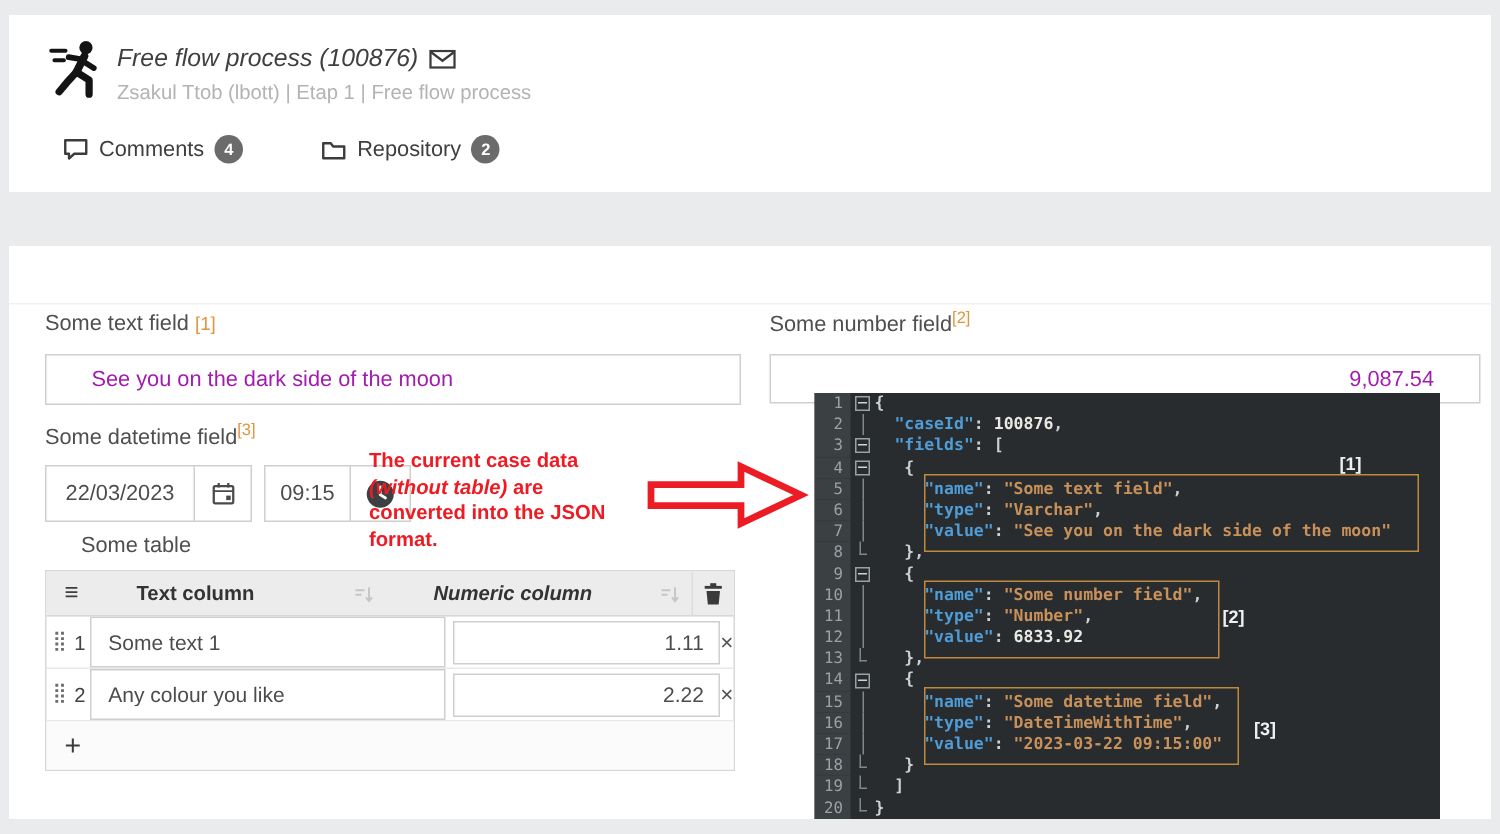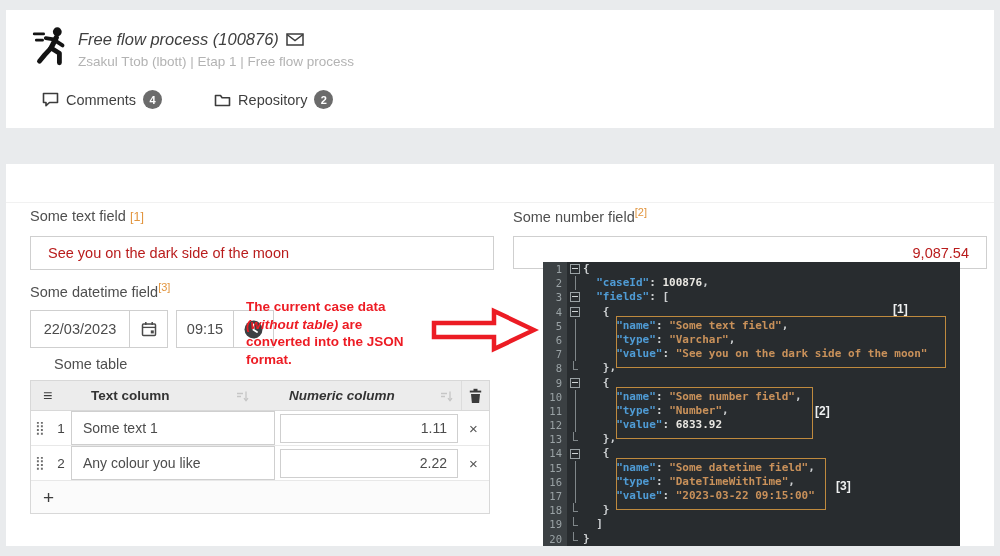--- a/index.html
+++ b/index.html
@@ -16,21 +16,21 @@
   .tabs{position:absolute;left:36px;top:80px;display:flex;gap:52px;}
   .tab{display:flex;align-items:center;gap:7px;font-size:14.5px;color:#3f3f3f;cursor:pointer;}
   .badge{display:inline-flex;align-items:center;justify-content:center;min-width:19px;height:19px;border-radius:50%;
          background:#6b6b6b;color:#fff;font-size:11px;font-weight:bold;}
 
   
   .flabel{position:absolute;font-size:14.5px;color:#4f4f4f;}
   .marker{color:#e2953e;font-size:12.5px;}
   sup.marker{font-size:11px;}
   .tinput{position:absolute;border:1px solid #cfcfcf;background:#fff;font-family:"Liberation Sans",sans-serif;
-          font-size:14.5px;color:#b91c1c;padding:0 17px;box-sizing:border-box;outline:none;}
+          font-size:14.5px;color:#a21caf;padding:0 30px;box-sizing:border-box;outline:none;}
   .num{text-align:right;}
 
   
   .dt-group{position:absolute;display:flex;}
   .dt-cell{border:1px solid #cfcfcf;background:#fff;box-sizing:border-box;display:flex;align-items:center;justify-content:center;}
   .dt-cell + .dt-cell{border-left:none;}
   .dt-text{font-size:14.5px;color:#4c4c4c;}
   .gap8{width:8px;}
 
   
@@ -43,21 +43,21 @@
   .t-head{display:flex;align-items:center;height:30px;background:#ececec;border-bottom:1px solid #d8d8d8;box-sizing:border-box;}
   .t-row{display:flex;align-items:center;height:35px;border-bottom:1px solid #e8e8e8;box-sizing:border-box;padding-left:4px;}
   .t-foot{display:flex;align-items:center;height:32px;background:#fbfbfb;padding-left:4px;}
   .hc{box-sizing:border-box;}
   .hc-a{width:60px;padding-left:12px;}
   .hc-text{width:198px;display:flex;align-items:center;justify-content:space-between;padding-right:40px;font-weight:bold;font-size:13.5px;color:#333;}
   .hc-num{width:172px;display:flex;align-items:center;justify-content:space-between;padding-right:8px;font-weight:bold;font-size:13.5px;color:#333;font-style:italic;}
   .hc-del{flex:1;display:flex;align-items:center;justify-content:center;border-left:1px solid #dcdcdc;height:100%;}
   .cell-handle{width:16px;color:#6e6e6e;font-size:13px;font-family:"DejaVu Sans",sans-serif;line-height:10px;}
   .cell-idx{width:20px;text-align:center;font-size:13.5px;color:#444;}
-  .cell-text input{width:204px;height:29px;border:1px solid #cfcfcf;font-size:14px;color:#4c4c4c;padding:16px 11px;box-sizing:border-box;font-family:"Liberation Sans",sans-serif;outline:none;}
+  .cell-text input{width:237px;height:29px;border:1px solid #cfcfcf;font-size:14px;color:#4c4c4c;padding:16px 11px;box-sizing:border-box;font-family:"Liberation Sans",sans-serif;outline:none;}
   .cell-num input{margin-left:5px;width:178px;height:29px;border:1px solid #cfcfcf;font-size:14px;color:#4c4c4c;padding:0 10px;box-sizing:border-box;text-align:right;font-family:"Liberation Sans",sans-serif;outline:none;}
   .cell-del{flex:1;text-align:center;color:#555;font-size:15px;cursor:pointer;}
   .add-btn{font-size:19px;color:#3d3d3d;padding-left:8px;cursor:pointer;line-height:19px;}
   .hamburger{font-size:16px;font-weight:bold;color:#3d3d3d;}
 
   
   .editor{position:absolute;left:543px;top:262px;width:417px;height:284px;background:#282c2f;
           font-family:"DejaVu Sans Mono",monospace;font-size:11px;font-weight:bold;overflow:hidden;}
   .ed-line{display:flex;height:14.2px;line-height:14.2px;white-space:pre;}
   .ln{display:inline-block;width:24px;background:#3b4043;color:#9aa2a5;text-align:right;padding-right:5px;box-sizing:border-box;font-weight:normal;font-size:10.5px;flex:none;}

